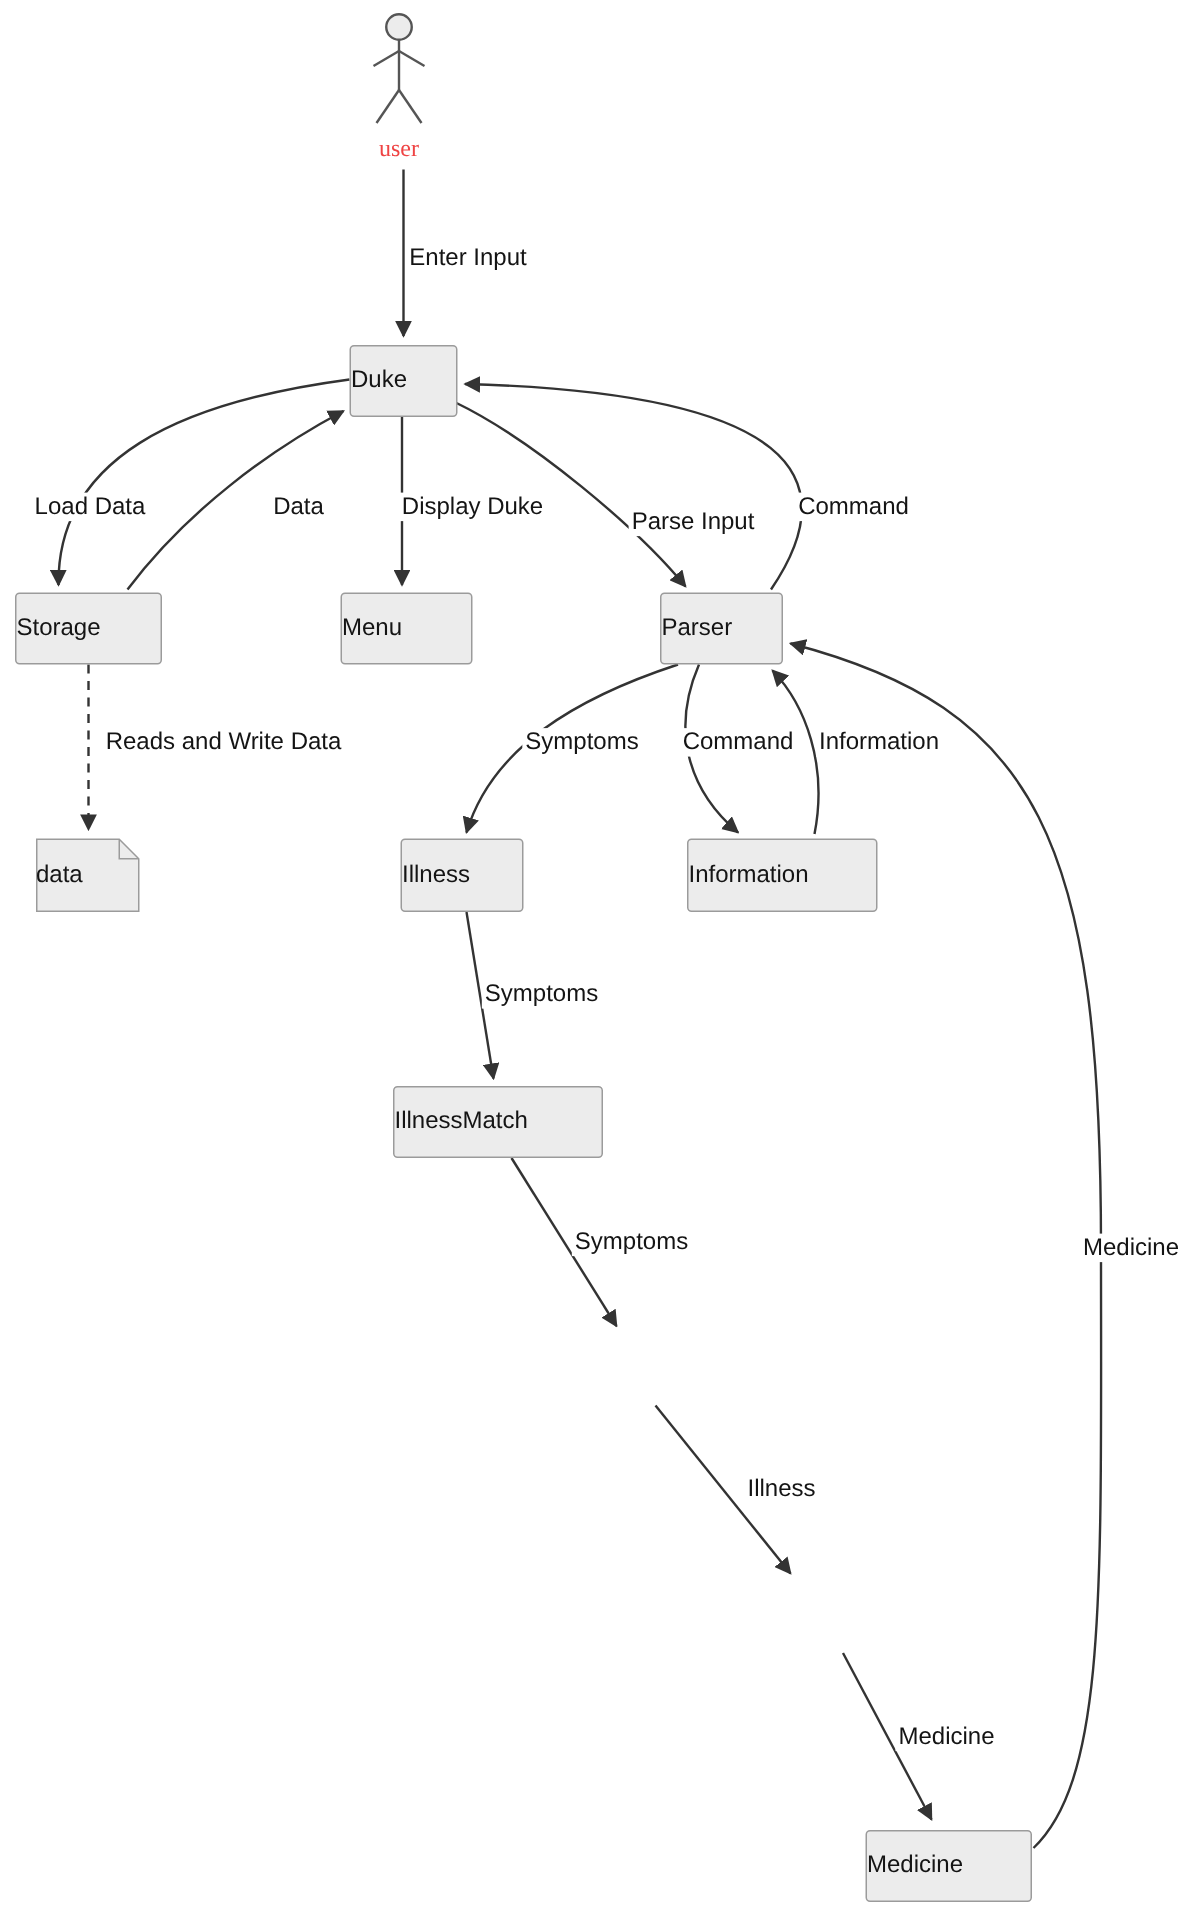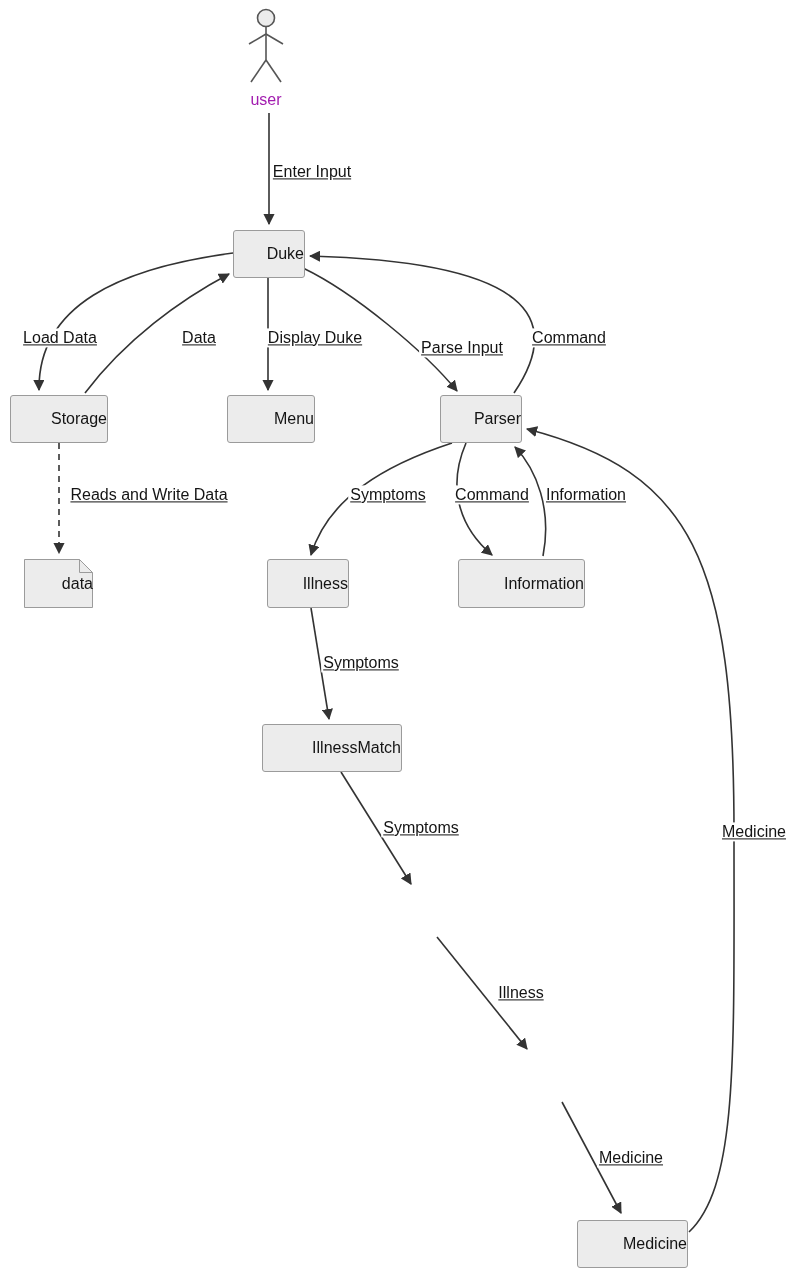--- a/index.html
+++ b/index.html
@@ -11,21 +11,21 @@
     height: 1276px;
     background: #ffffff;
     overflow: hidden;
   }
   #edge-canvas { position: absolute; left: 0; top: 0; z-index: 0; }
   .node {
     position: absolute;
     z-index: 2;
     display: flex;
     align-items: center;
-    justify-content: flex-end;
+    justify-content: flex-start;
     background: #ececec;
     border: 1px solid #9b9b9b;
     border-radius: 3px;
     font-size: 16px;
     color: #141414;
     white-space: nowrap;
   }
   .node.note {
     background: transparent;
     border: none;
@@ -33,30 +33,30 @@
   .edge-label {
     position: absolute;
     z-index: 3;
     transform: translate(-50%, -50%);
     background: #ffffff;
     padding: 0 2px;
     font-size: 16px;
     color: #141414;
     white-space: nowrap;
     line-height: 1.2;
-    text-decoration: underline;
   }
   .actor-label {
     position: absolute;
     z-index: 3;
     transform: translate(-50%, -50%);
     font-size: 16px;
-    color: #a21caf;
+    color: #ef4444;
     background: #ffffff;
     padding: 0 2px;
+    font-family: Liberation Serif, serif;
   }
 </style>
 </head>
 <body>
 
 <div id="diagram">
 
   <svg id="edge-canvas" width="799" height="1276" viewBox="0 0 799 1276">
     <defs>
       <marker id="arrow" viewBox="0 0 10 10" refX="9" refY="5" markerWidth="7" markerHeight="7" orient="auto-start-reverse">

